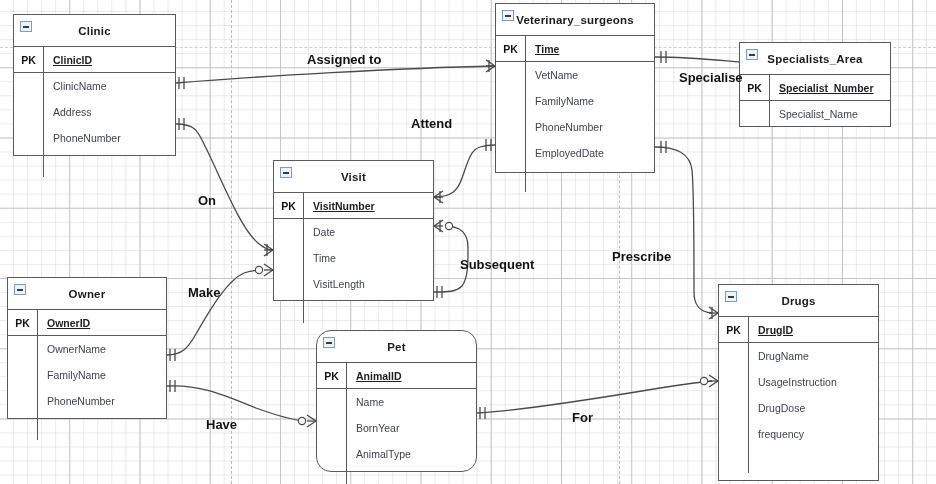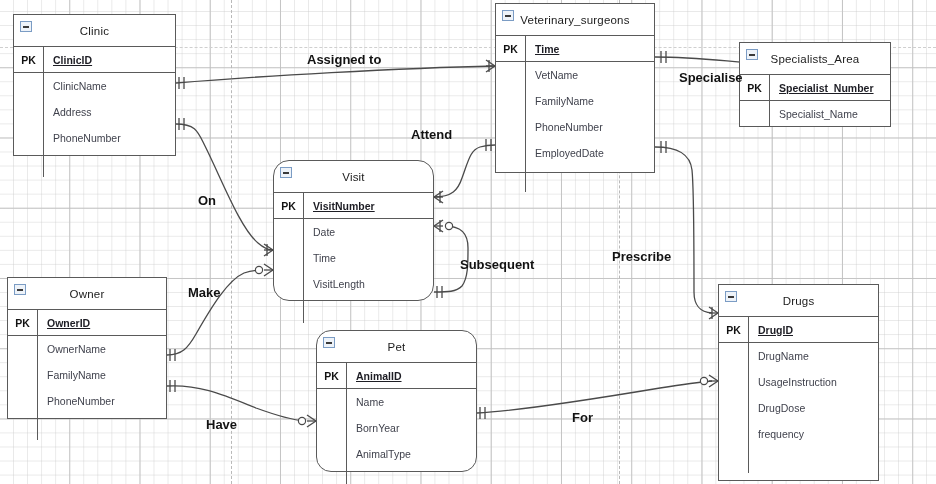--- a/index.html
+++ b/index.html
@@ -53,21 +53,21 @@
     position: relative;
     height: 32px;
     border-bottom: 1.4px solid #5a5a5a;
     display: flex;
     align-items: center;
     justify-content: center;
     box-sizing: border-box;
   }
   .entity-title {
     font-size: 11.5px;
-    font-weight: normal;
+    font-weight: bold;
     color: #1b1b1b;
     letter-spacing: 0.2px;
     text-align: left;
     padding: 0 22px;
     white-space: nowrap;
   }
   .collapse-icon {
     position: absolute;
     left: 6px;
     top: 6px;
@@ -253,21 +253,21 @@
       <line x1="718" y1="313" x2="709" y2="307"></line>
       <line x1="718" y1="313" x2="709" y2="319"></line>
       <line x1="709" y1="313" x2="718" y2="313"></line>
       <line x1="712" y1="307" x2="712" y2="319"></line>
     </g>
   </svg>
 
   <div class="rel-label" style="left:307px; top:52px;">Assigned to</div>
   <div class="rel-label" style="left:679px; top:70px;">Specialise</div>
   <div class="rel-label" style="left:198px; top:193px;">On</div>
-  <div class="rel-label" style="left:411px; top:127px;">Attend</div>
+  <div class="rel-label" style="left:411px; top:116px;">Attend</div>
   <div class="rel-label" style="left:460px; top:257px;">Subsequent</div>
   <div class="rel-label" style="left:188px; top:285px;">Make</div>
   <div class="rel-label" style="left:206px; top:417px;">Have</div>
   <div class="rel-label" style="left:572px; top:410px;">For</div>
   <div class="rel-label" style="left:612px; top:249px;">Prescribe</div>
 
   <div class="entity" style="left:13px; top:14px; width:163px; height:142px;">
     <div class="entity-header">
       <span class="collapse-icon">
           <i></i>
@@ -345,21 +345,21 @@
         <span class="key-cell">PK</span>
         <span class="name-cell pk-name">Specialist_Number</span>
       </div>
       <div class="attr-row">
         <span class="key-cell"></span>
         <span class="name-cell">Specialist_Name</span>
       </div>
     </div>
   </div>
 
-  <div class="entity" style="left:273px; top:160px; width:161px; height:141px;border-radius:16px;">
+  <div class="entity" style="left:273px; top:160px; width:161px; height:141px;">
     <div class="entity-header">
       <span class="collapse-icon">
           <i></i>
         </span>
       <span class="entity-title">Visit</span>
     </div>
     <div class="attrs-body">
       <div class="attr-row pk-row">
         <span class="key-cell">PK</span>
         <span class="name-cell pk-name">VisitNumber</span>

